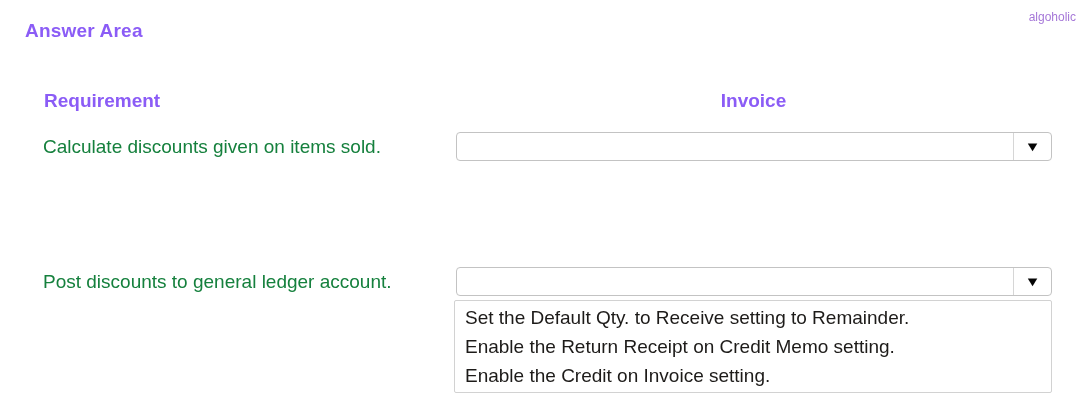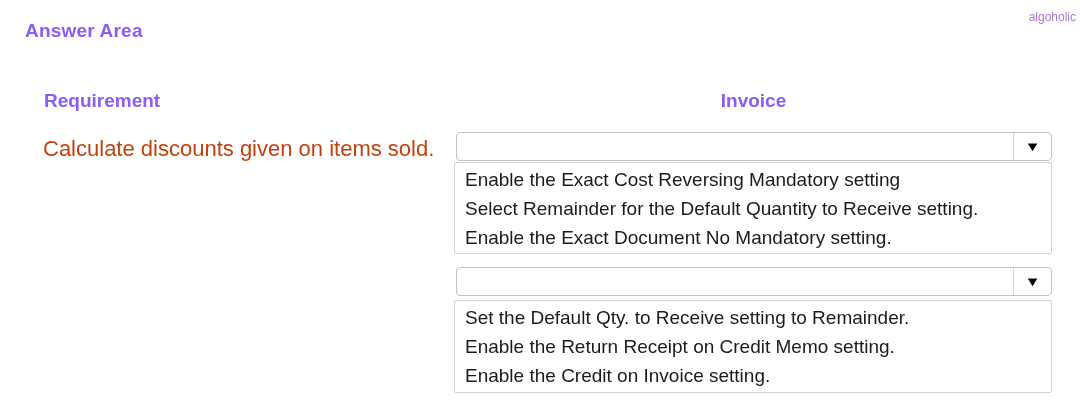--- a/index.html
+++ b/index.html
@@ -24,21 +24,21 @@
   }
   .col-header {
     position: absolute; top: 90px;
     font-size: 19px; font-weight: 700; color: #8b5cf6;
   }
   .col-header.req { left: 44px; }
   .col-header.set { left: 455px; width: 597px; text-align: center; }
 
   .req-label {
     position: absolute; left: 43px;
-    font-size: 22px; color: #c2410c;
+    font-size: 19px; color: #15803d;
     white-space: nowrap;
   }
   .req-label.r1 { top: 136px; }
   .req-label.r2 { top: 271px; }
 
   .combo {
     position: absolute; left: 456px; width: 596px; height: 29px;
     background: #ffffff;
     border: 1px solid #c3c3c3;
     border-radius: 4px;
@@ -94,26 +94,22 @@
 
   <div class="req-label r1">Calculate discounts given on items sold.</div>
 
   <div class="combo c1">
     <div class="combo-value"></div>
     <div class="combo-arrow-btn">
       <span class="glyph">▼</span>
     </div>
   </div>
 
-  <div class="options-panel p1">
-    <div class="option-item">Enable the Exact Cost Reversing Mandatory setting</div>
-    <div class="option-item">Select Remainder for the Default Quantity to Receive setting.</div>
-    <div class="option-item">Enable the Exact Document No Mandatory setting.</div>
-  </div>
 
+  <div class="req-label r2">Post discounts to general ledger account.</div>
 
   <div class="combo c2">
     <div class="combo-value"></div>
     <div class="combo-arrow-btn">
       <span class="glyph">▼</span>
     </div>
   </div>
 
   <div class="options-panel p2">
     <div class="option-item">Set the Default Qty. to Receive setting to Remainder.</div>

